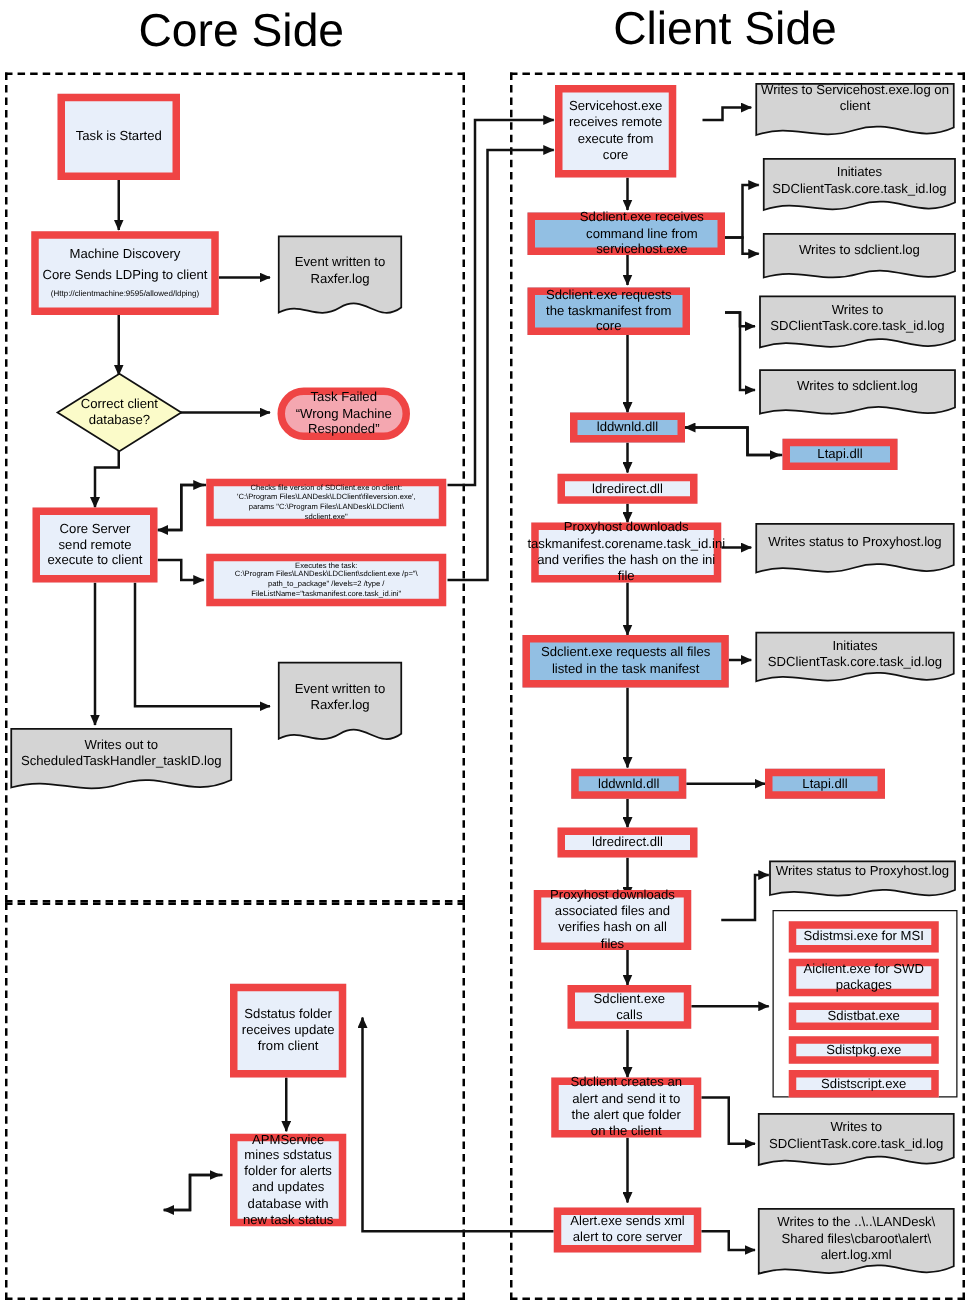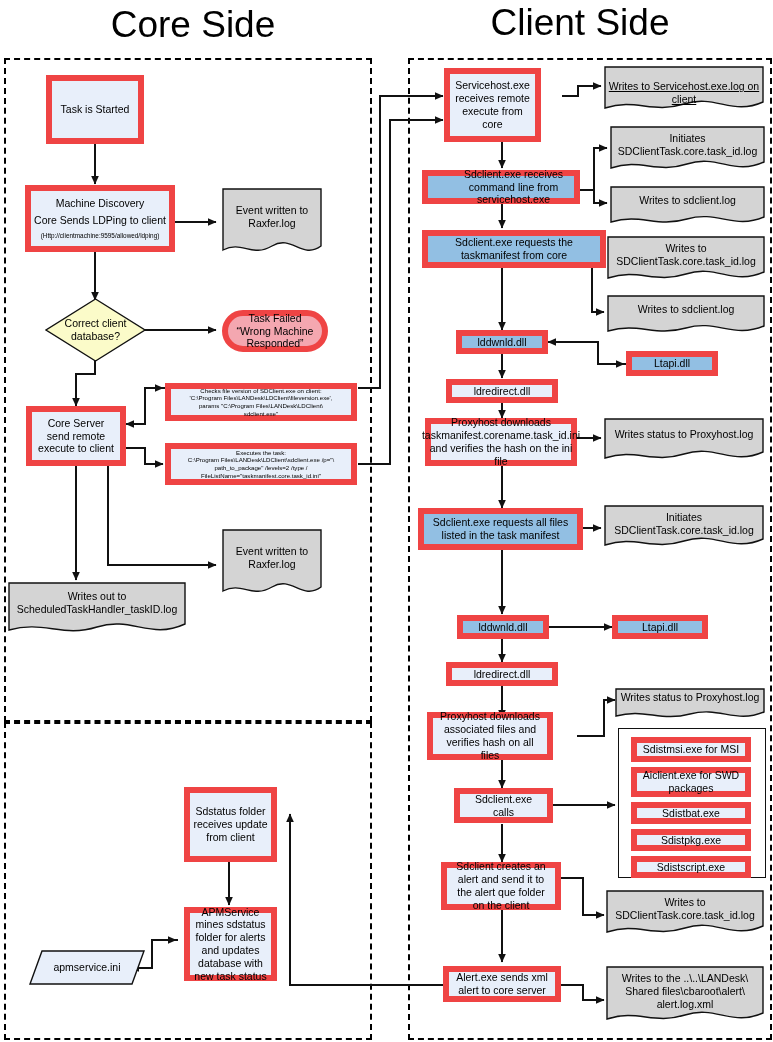--- a/index.html
+++ b/index.html
@@ -198,53 +198,47 @@
     <svg class="shape" width="178" height="56" viewBox="0 0 178 56">
       <path d="M1,1 L177,1 L177,42 C142,58 124,34 89,45 C54,56 36,38 1,48 Z" fill="#d4d4d4" stroke="#111" stroke-width="1.4"></path>
     </svg>
     <div class="doclabel" style="top:8px;">Writes out to ScheduledTaskHandler_taskID.log</div>
   </div>
 
   <div class="node lightblue" style="left:184px;top:787px;width:93px;height:75px;">Sdstatus folder receives update from client</div>
 
   <div class="node lightblue" style="left:184px;top:907px;width:93px;height:74px;">APMService mines sdstatus folder for alerts and updates database with new task status</div>
 
-  <div class="parallelogram" style="left:29px;top:950px;width:116px;height:35px;">
-    <svg class="shape" width="116" height="35" viewBox="0 0 116 35">
-      <path d="M13,1 L115,1 L103,34 L1,34 Z" fill="#e8effa" stroke="#111" stroke-width="1.4"></path>
-    </svg>
-    <div class="shapelabel" style="left:0;top:0;width:116px;height:35px;">apmservice.ini</div>
-  </div>
 
   <div class="node lightblue" style="left:444px;top:68px;width:97px;height:74px;">Servicehost.exe receives remote execute from core</div>
 
   <div class="doc" style="left:604px;top:66px;width:160px;height:50px;">
     <svg class="shape" width="160" height="50" viewBox="0 0 160 50">
       <path d="M1,1 L159,1 L159,36 C128,50 112,28 80,38 C48,48 32,32 1,42 Z" fill="#d4d4d4" stroke="#111" stroke-width="1.4"></path>
     </svg>
-    <div class="doclabel" style="top:14px;text-decoration:underline;">Writes to Servicehost.exe.log on client</div>
+    <div class="doclabel" style="top:0;">Writes to Servicehost.exe.log on client</div>
   </div>
 
   <div class="node midblue" style="left:422px;top:170px;width:158px;height:34px;padding-left:28px;">Sdclient.exe receives command line from servicehost.exe</div>
 
   <div class="doc" style="left:610px;top:126px;width:155px;height:50px;">
     <svg class="shape" width="155" height="50" viewBox="0 0 155 50">
       <path d="M1,1 L154,1 L154,36 C124,50 108,28 77,38 C46,48 31,32 1,42 Z" fill="#d4d4d4" stroke="#111" stroke-width="1.4"></path>
     </svg>
     <div class="doclabel" style="top:6px;">Initiates SDClientTask.core.task_id.log</div>
   </div>
 
   <div class="doc" style="left:610px;top:186px;width:155px;height:44px;">
     <svg class="shape" width="155" height="44" viewBox="0 0 155 44">
       <path d="M1,1 L154,1 L154,31 C124,44 108,24 77,33 C46,42 31,27 1,36 Z" fill="#d4d4d4" stroke="#111" stroke-width="1.4"></path>
     </svg>
     <div class="doclabel" style="top:8px;">Writes to sdclient.log</div>
   </div>
 
-  <div class="node midblue" style="left:422px;top:230px;width:184px;height:38px;">Sdclient.exe requests the taskmanifest from core</div>
+  <div class="node midblue" style="left:422px;top:230px;width:130px;height:38px;">Sdclient.exe requests the taskmanifest from core</div>
 
   <div class="doc" style="left:607px;top:236px;width:158px;height:50px;">
     <svg class="shape" width="158" height="50" viewBox="0 0 158 50">
       <path d="M1,1 L157,1 L157,36 C126,50 110,28 79,38 C47,48 32,32 1,42 Z" fill="#d4d4d4" stroke="#111" stroke-width="1.4"></path>
     </svg>
     <div class="doclabel" style="top:6px;">Writes to SDClientTask.core.task_id.log</div>
   </div>
 
   <div class="doc" style="left:607px;top:295px;width:158px;height:44px;">
     <svg class="shape" width="158" height="44" viewBox="0 0 158 44">

